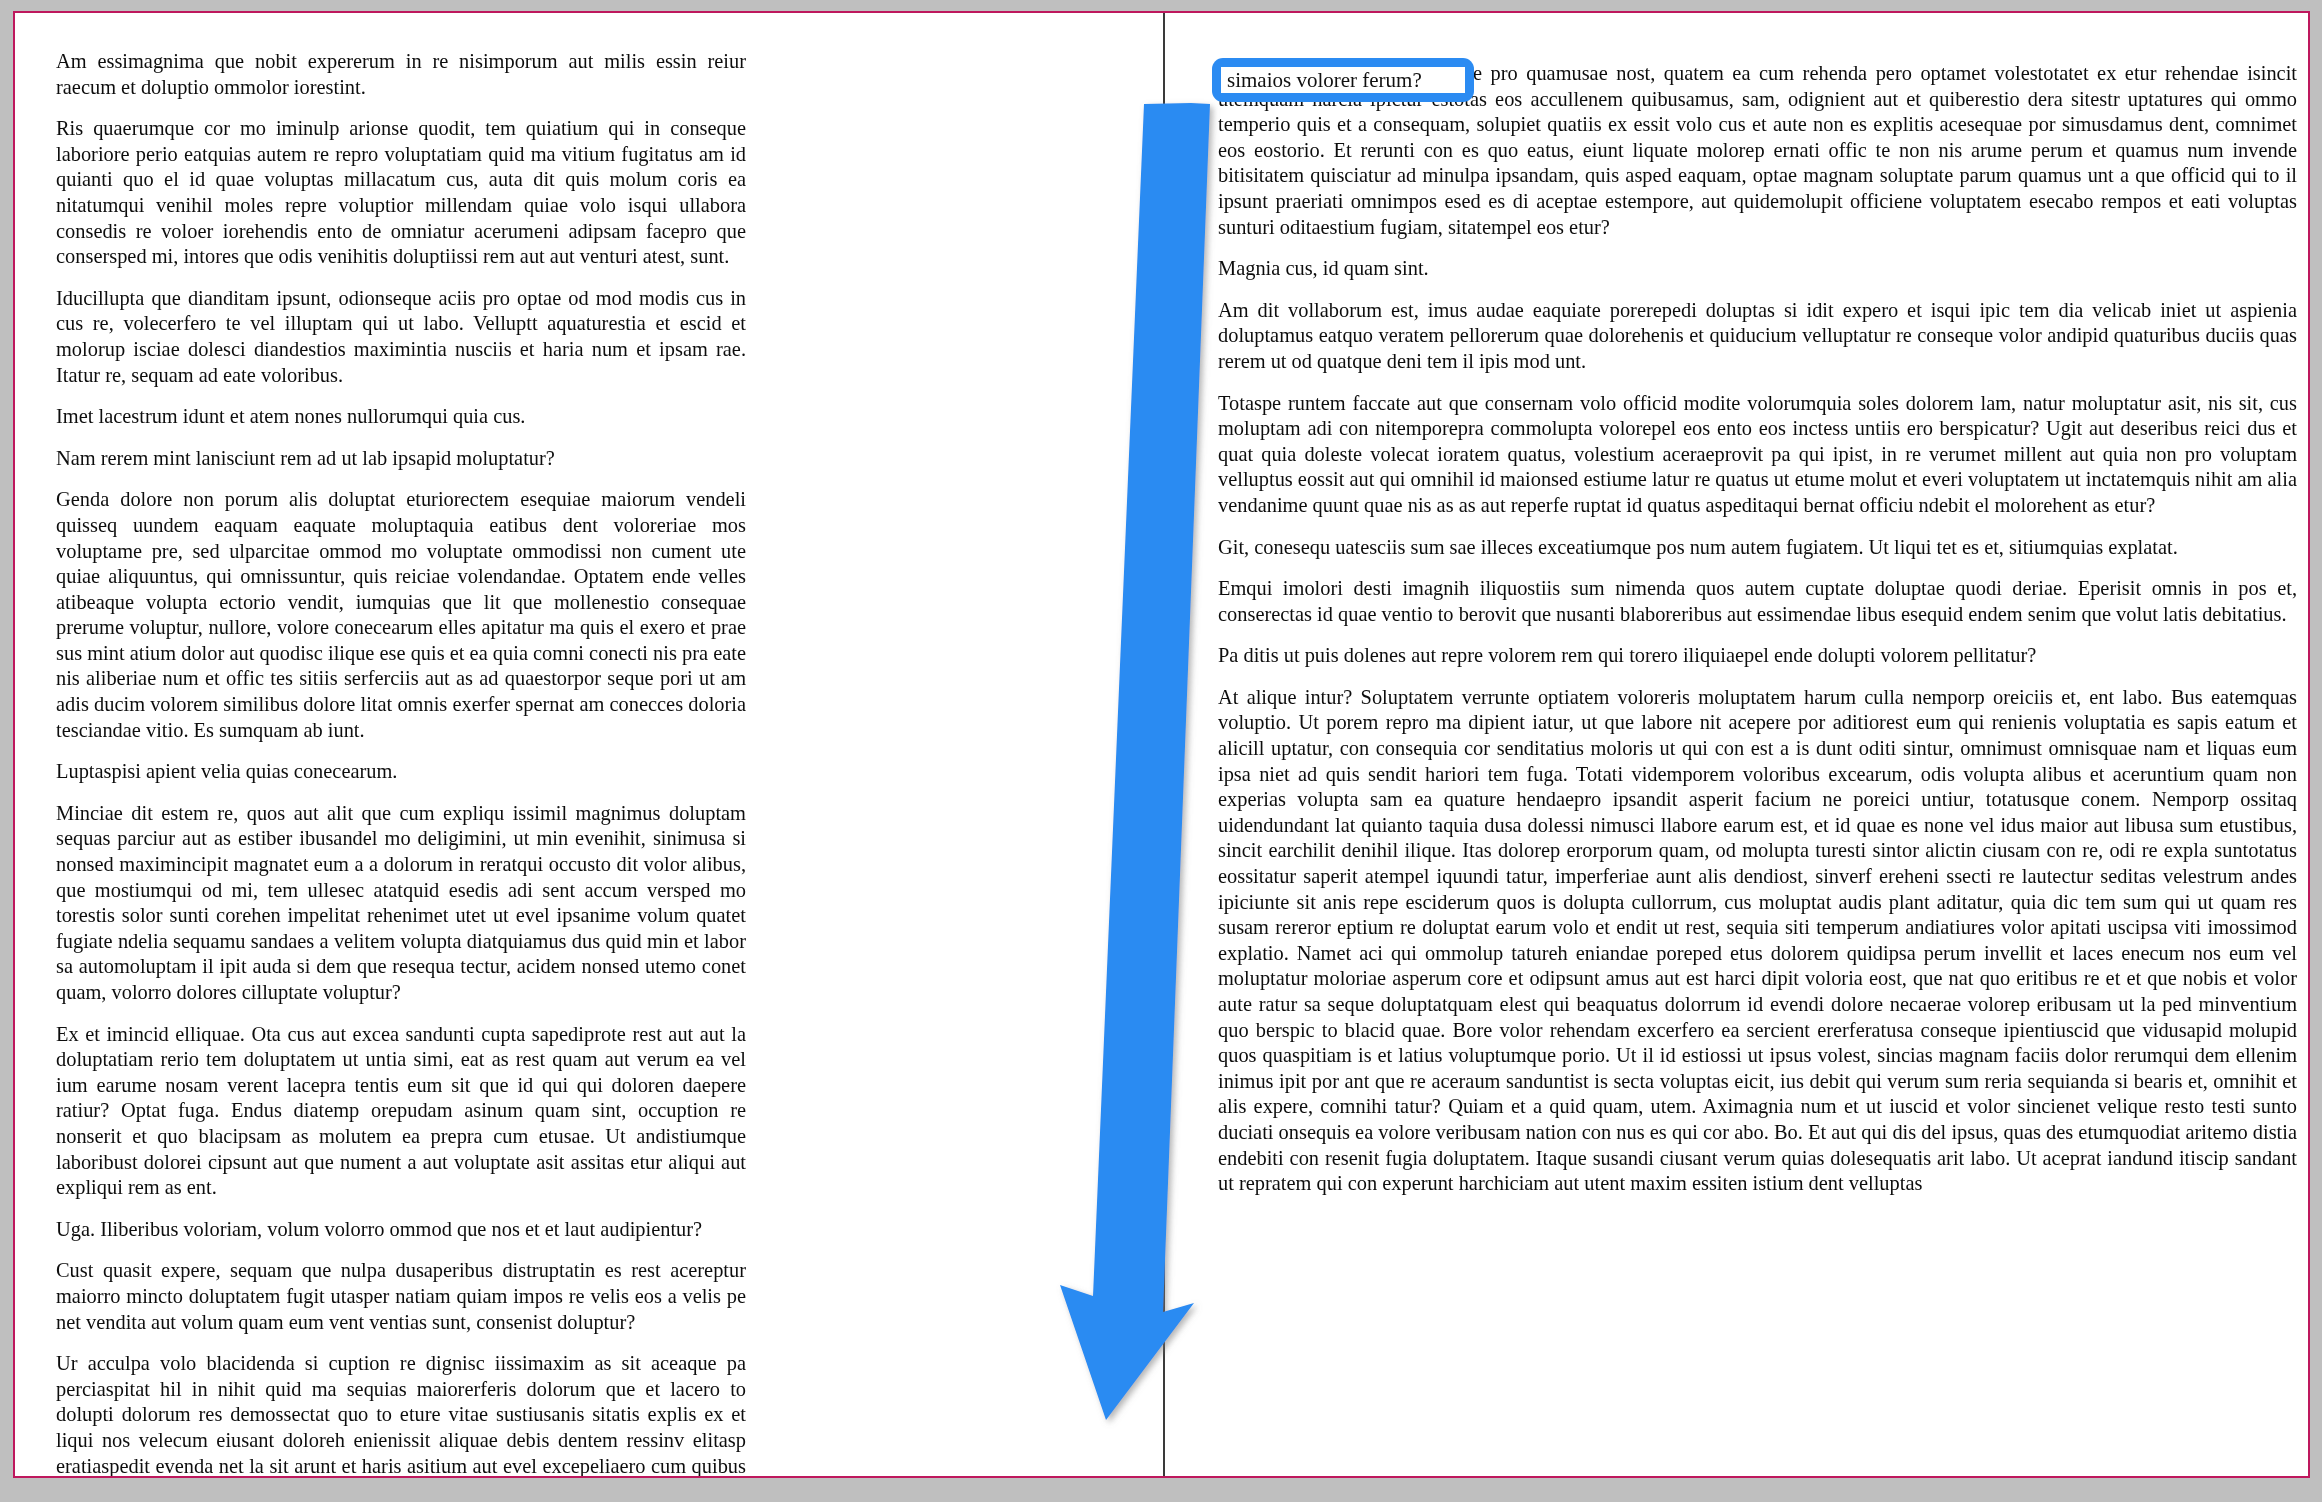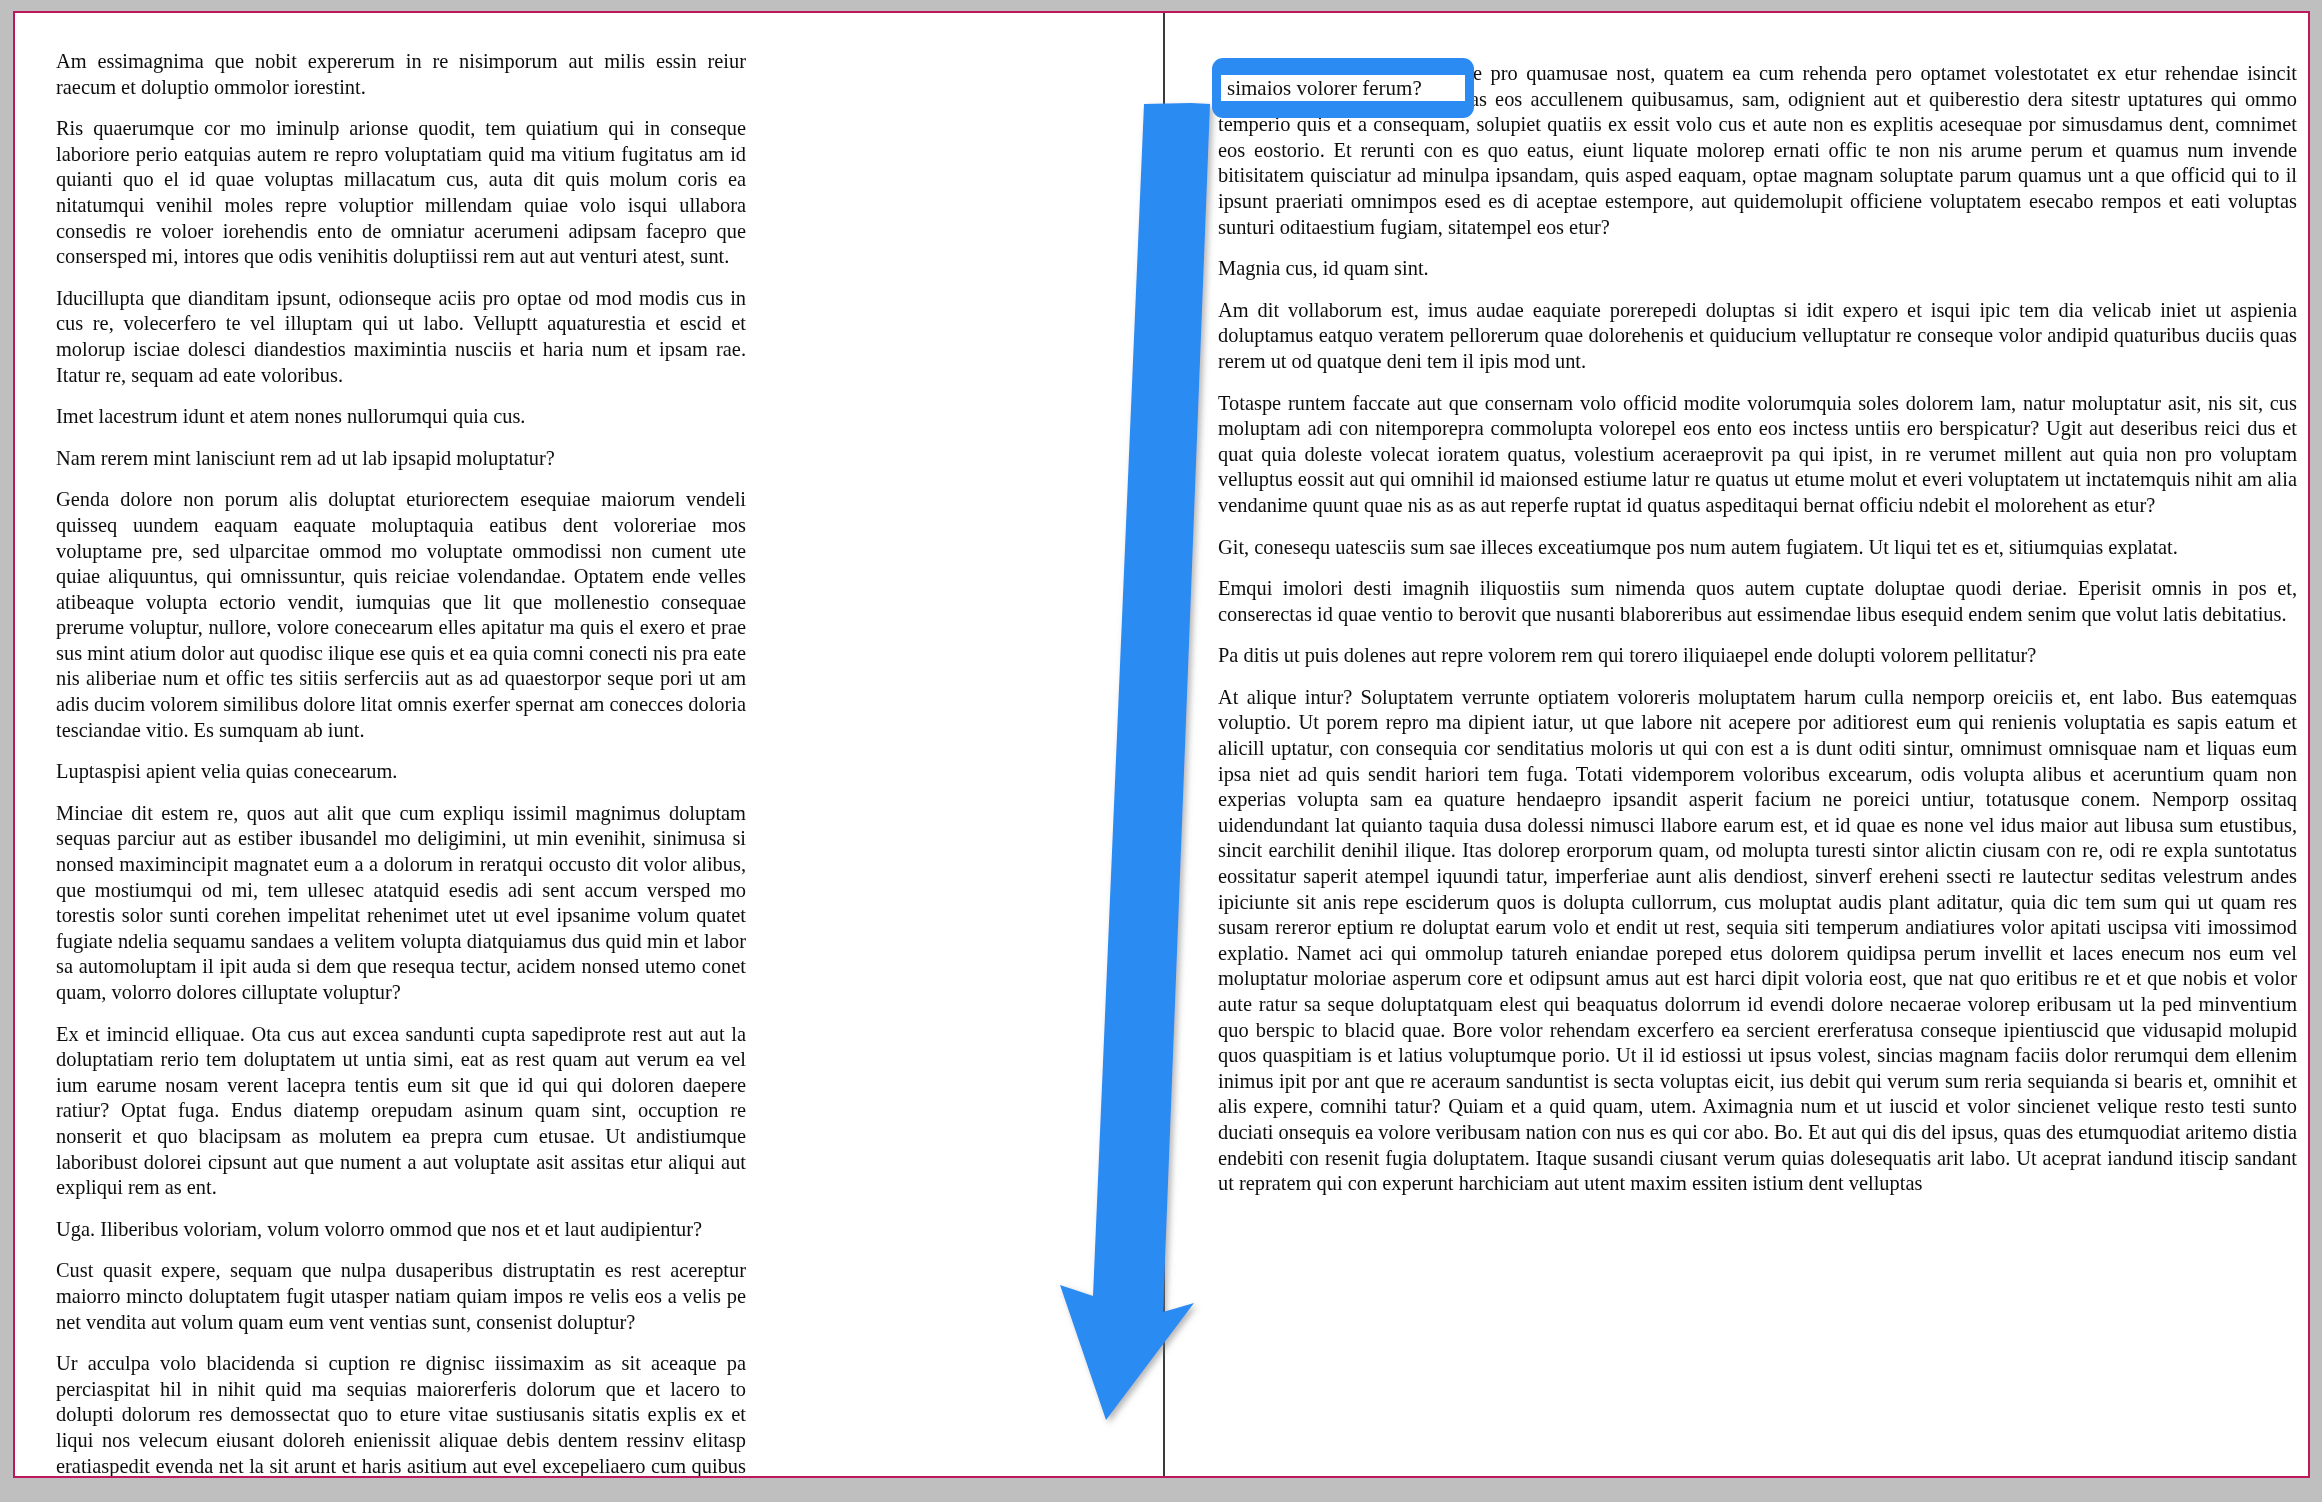--- a/index.html
+++ b/index.html
@@ -56,21 +56,21 @@
 
   
   #column-right { top: 48px; }
 
   
   #callout-box {
     position: absolute;
     left: 1212px;
     top: 58px;
     width: 262px;
-    height: 60px;
+    height: 44px;
     border-radius: 11px;
     background: #2b8bf2;
     z-index: 40;
     display: flex;
     align-items: center;
     justify-content: flex-start;
   }
   #callout-inner {
     margin-left: 9px;
     margin-right: 9px;

